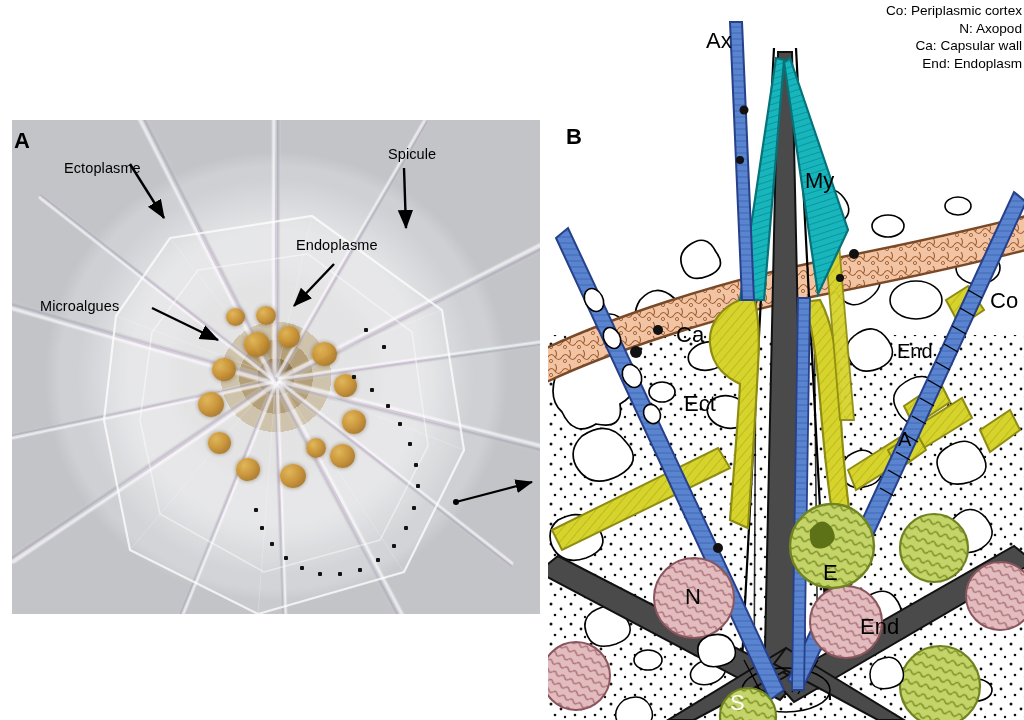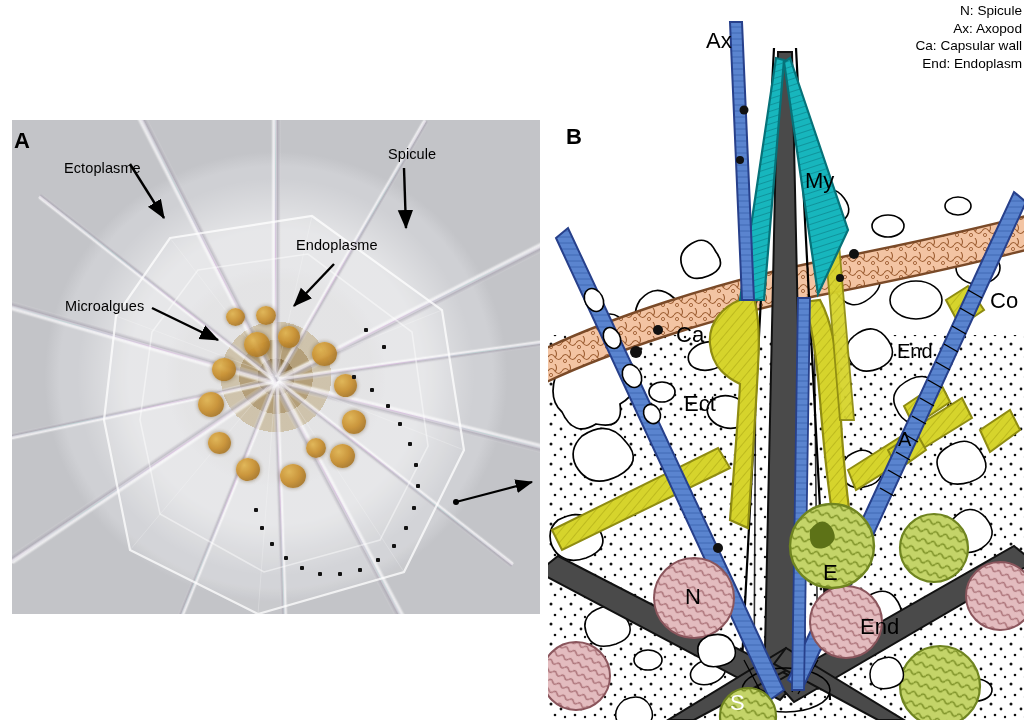--- a/index.html
+++ b/index.html
@@ -140,21 +140,21 @@
     <circle cx="444" cy="382" r="3" fill="#000"></circle>
     <path d="M444,382 L520,362" stroke="#000" stroke-width="2.2" fill="none" marker-end="url(#ahA)"></path>
   </svg>
 
 </div>
 
 <div id="panel-letter-a">A</div>
 <div class="a-label" style="left:64px;top:160px">Ectoplasme</div>
 <div class="a-label" style="left:388px;top:146px">Spicule</div>
 <div class="a-label" style="left:296px;top:237px">Endoplasme</div>
-<div class="a-label" style="left:65px;top:298px">Microalgues</div>
+<div class="a-label" style="left:40px;top:298px">Microalgues</div>
 
 <div id="panel-b">
   <svg width="476" height="720" viewBox="0 0 476 720">
     <defs>
       <pattern id="corticalPat" width="14" height="14" patternUnits="userSpaceOnUse">
         <rect width="14" height="14" fill="#f3c4a3"></rect>
         <path d="M0,7 Q3.5,2 7,7 T14,7 M7,0 Q10,4 7,8" stroke="#9e5f33" stroke-width="1.1" fill="none"></path>
         <circle cx="3" cy="11" r="1.6" fill="none" stroke="#9e5f33" stroke-width=".9"></circle>
       </pattern>
       <pattern id="cytoDots" width="20" height="20" patternUnits="userSpaceOnUse">
@@ -297,22 +297,22 @@
       <path d="M160,636 q20,-6 26,10 q6,16 -14,20 q-20,4 -22,-14 q-2,-10 10,-16 z"></path>
       <path d="M330,660 q18,-8 24,8 q6,16 -12,20 q-20,4 -20,-14 q0,-8 8,-14 z"></path>
       <path d="M76,700 q18,-8 26,6 q8,16 -10,22 q-20,6 -24,-10 q-2,-10 8,-18 z"></path>
     </g>
   </svg>
 </div>
 
 <div id="panel-letter-b">B</div>
 
 <div id="legend">
-  <div class="leg-item">N: Spicule</div>
-  <div class="leg-item">Ax: Axopod</div>
+  <div class="leg-item">Co: Periplasmic cortex</div>
+  <div class="leg-item">N: Axopod</div>
   <div class="leg-item">Ca: Capsular wall</div>
   <div class="leg-item">End: Endoplasm</div>
 </div>
 
 <div class="b-label big" style="left:706px;top:28px">Ax</div>
 <div class="b-label big" style="left:805px;top:168px">My</div>
 <div class="b-label big" style="left:990px;top:288px">Co</div>
 <div class="b-label big" style="left:676px;top:322px">Ca</div>
 <div class="b-label big" style="left:684px;top:391px">Ect</div>
 <div class="b-label" style="left:897px;top:340px">End</div>

